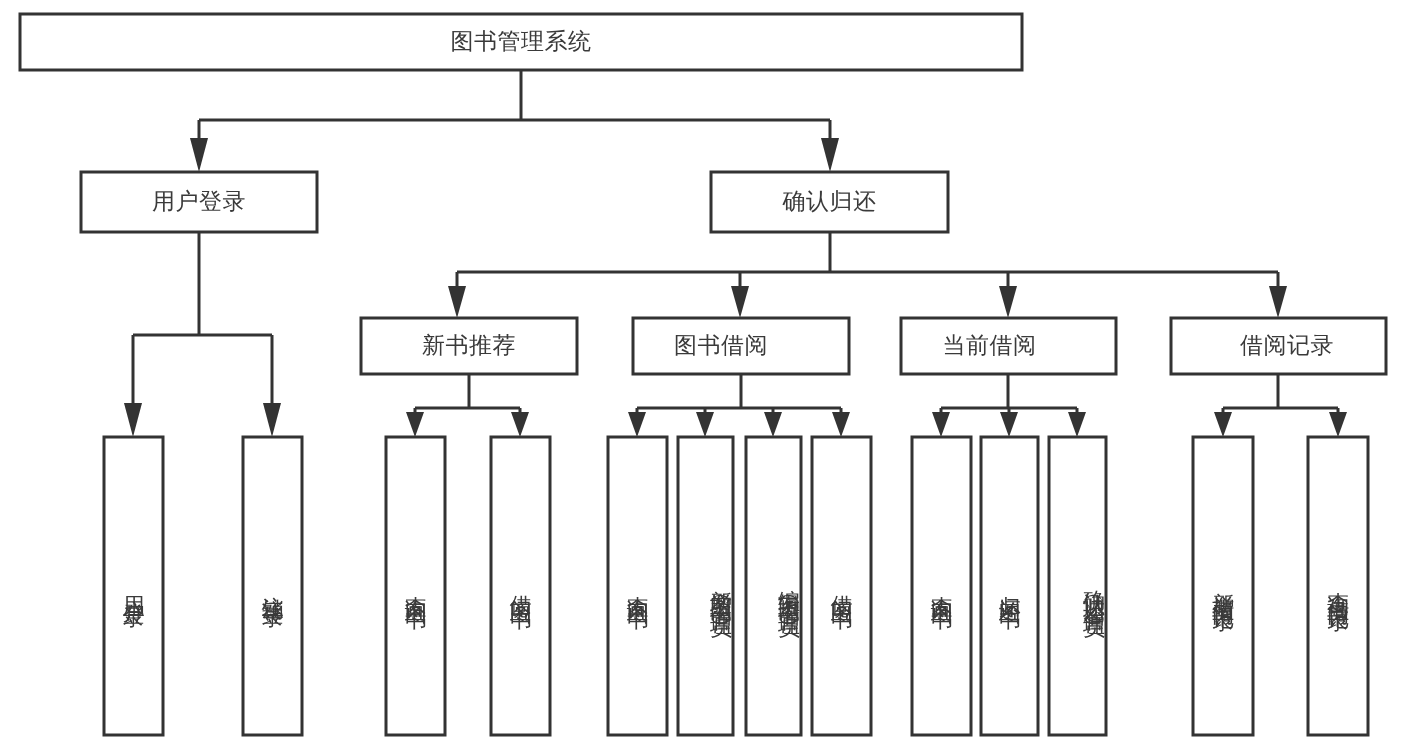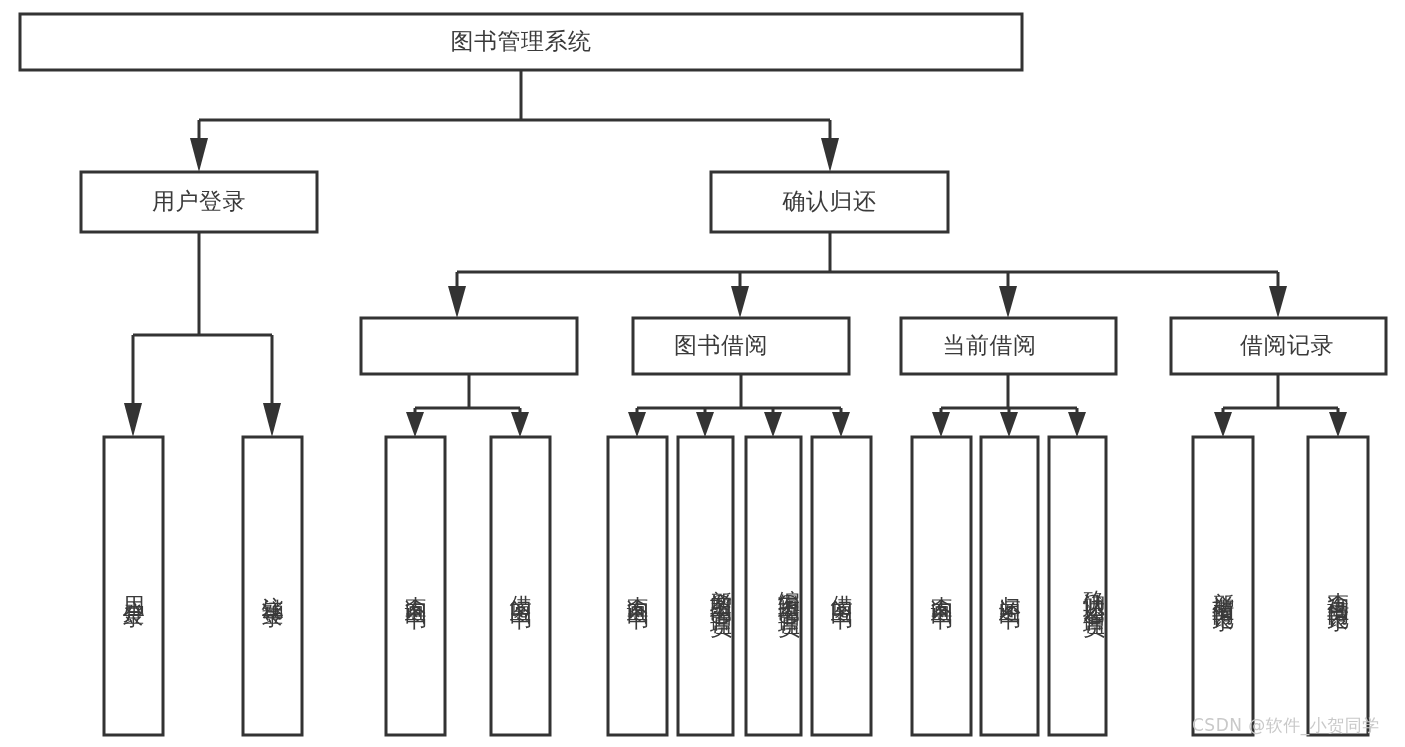--- a/index.html
+++ b/index.html
@@ -167,20 +167,21 @@
     <rect class="node-box" x="1193" y="437" width="60" height="298"></rect>
     <rect class="node-box" x="1308" y="437" width="60" height="298"></rect>
 
   </svg>
 
   <div class="node-label horiz" style="left:20px; top:14px; width:1002px; height:56px;">图书管理系统</div>
 
   <div class="node-label horiz" style="left:81px; top:172px; width:236px; height:60px;">用户登录</div>
   <div class="node-label horiz" style="left:711px; top:172px; width:237px; height:60px;">确认归还</div>
 
+  <div class="node-label horiz" style="left:361px; top:318px; width:216px; height:56px;">新书推荐</div>
   <div class="node-label horiz" style="left:633px; top:318px; width:176px; height:56px;">图书借阅</div>
   <div class="node-label horiz" style="left:882px; top:318px; width:215px; height:56px;">当前借阅</div>
   <div class="node-label horiz" style="left:1171px; top:318px; width:232px; height:56px;">借阅记录</div>
 
   <div class="node-label vert" style="left:104px; top:437px; width:59px; height:298px;">用户登录</div>
   <div class="node-label vert" style="left:243px; top:437px; width:59px; height:298px;">注销登录</div>
 
   <div class="node-label vert" style="left:386px; top:437px; width:59px; height:298px;">查询图书</div>
   <div class="node-label vert" style="left:491px; top:437px; width:59px; height:298px;">借阅图书</div>
 
@@ -189,15 +190,14 @@
   <div class="node-label vert" style="left:746px; top:437px; width:55px; height:298px; align-items:flex-start; padding-top:8px; box-sizing:border-box;">编辑图书（管理员）</div>
   <div class="node-label vert" style="left:812px; top:437px; width:59px; height:298px;">借阅图书</div>
 
   <div class="node-label vert" style="left:912px; top:437px; width:59px; height:298px;">查询图书</div>
   <div class="node-label vert" style="left:981px; top:437px; width:57px; height:298px;">归还图书</div>
   <div class="node-label vert" style="left:1049px; top:437px; width:57px; height:298px; align-items:flex-start; padding-top:8px; box-sizing:border-box;">确认归还（管理员）</div>
 
   <div class="node-label vert" style="left:1193px; top:437px; width:60px; height:298px;">新增借阅记录</div>
   <div class="node-label vert" style="left:1308px; top:437px; width:60px; height:298px;">查询借阅记录</div>
 
-  <div class="watermark" style="left:1192px; top:714px;">CSDN @软件_小贺同学</div>
 
 </div>
 
 </body></html>

